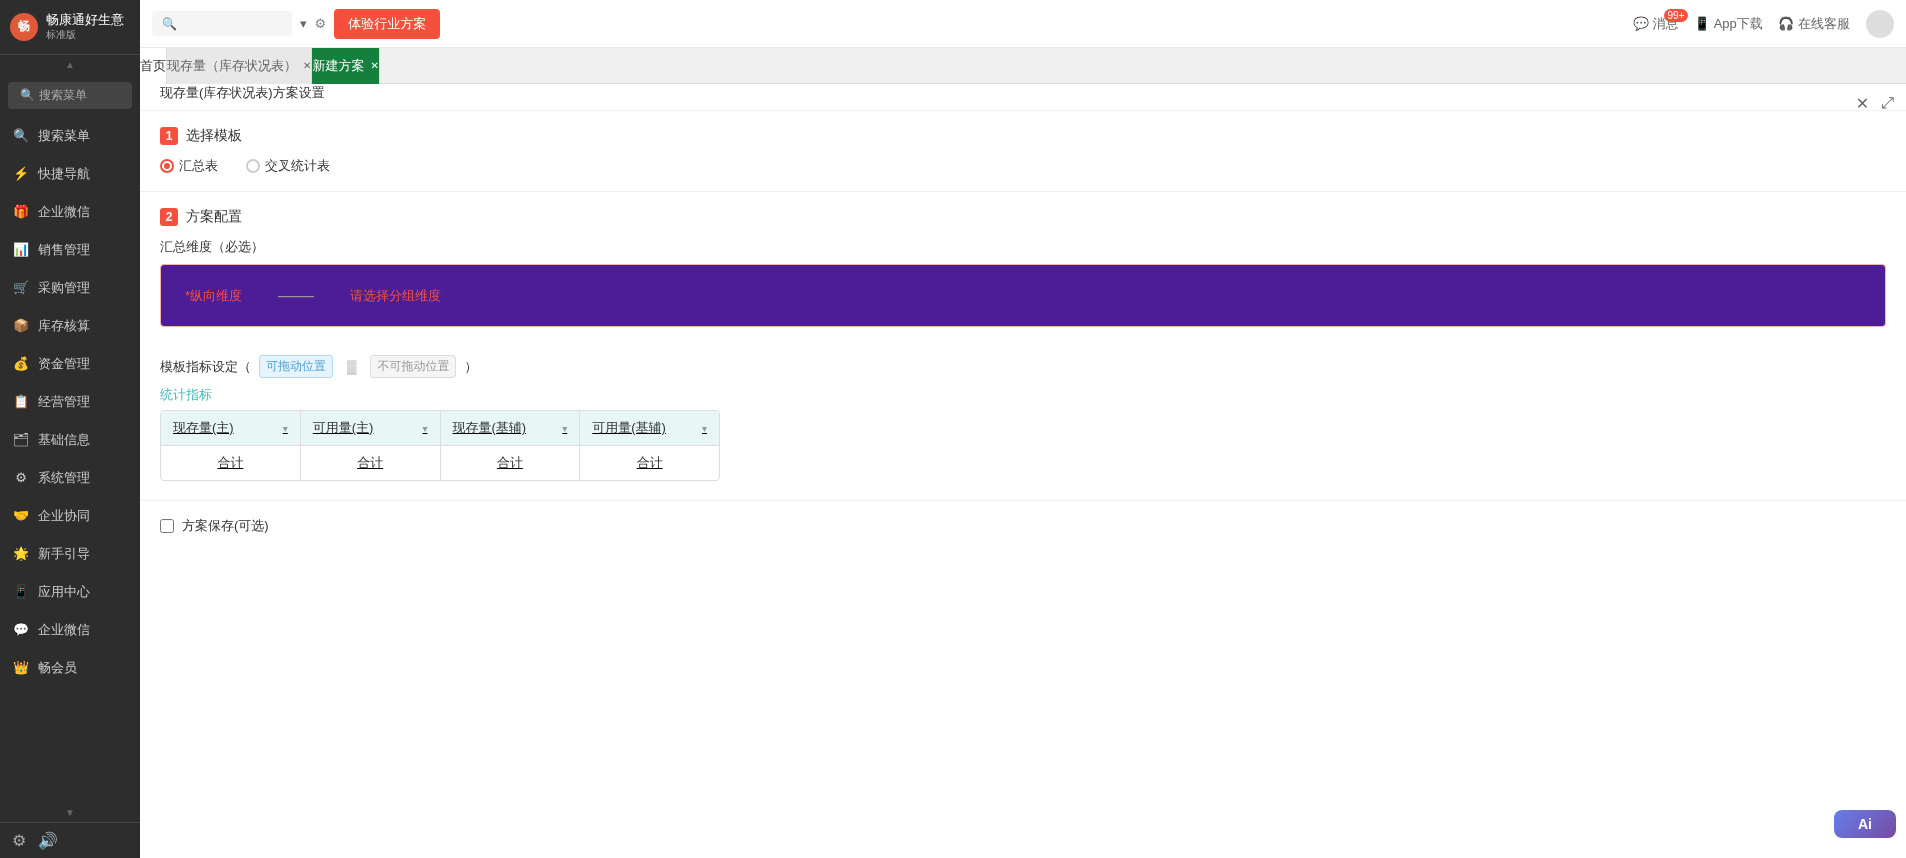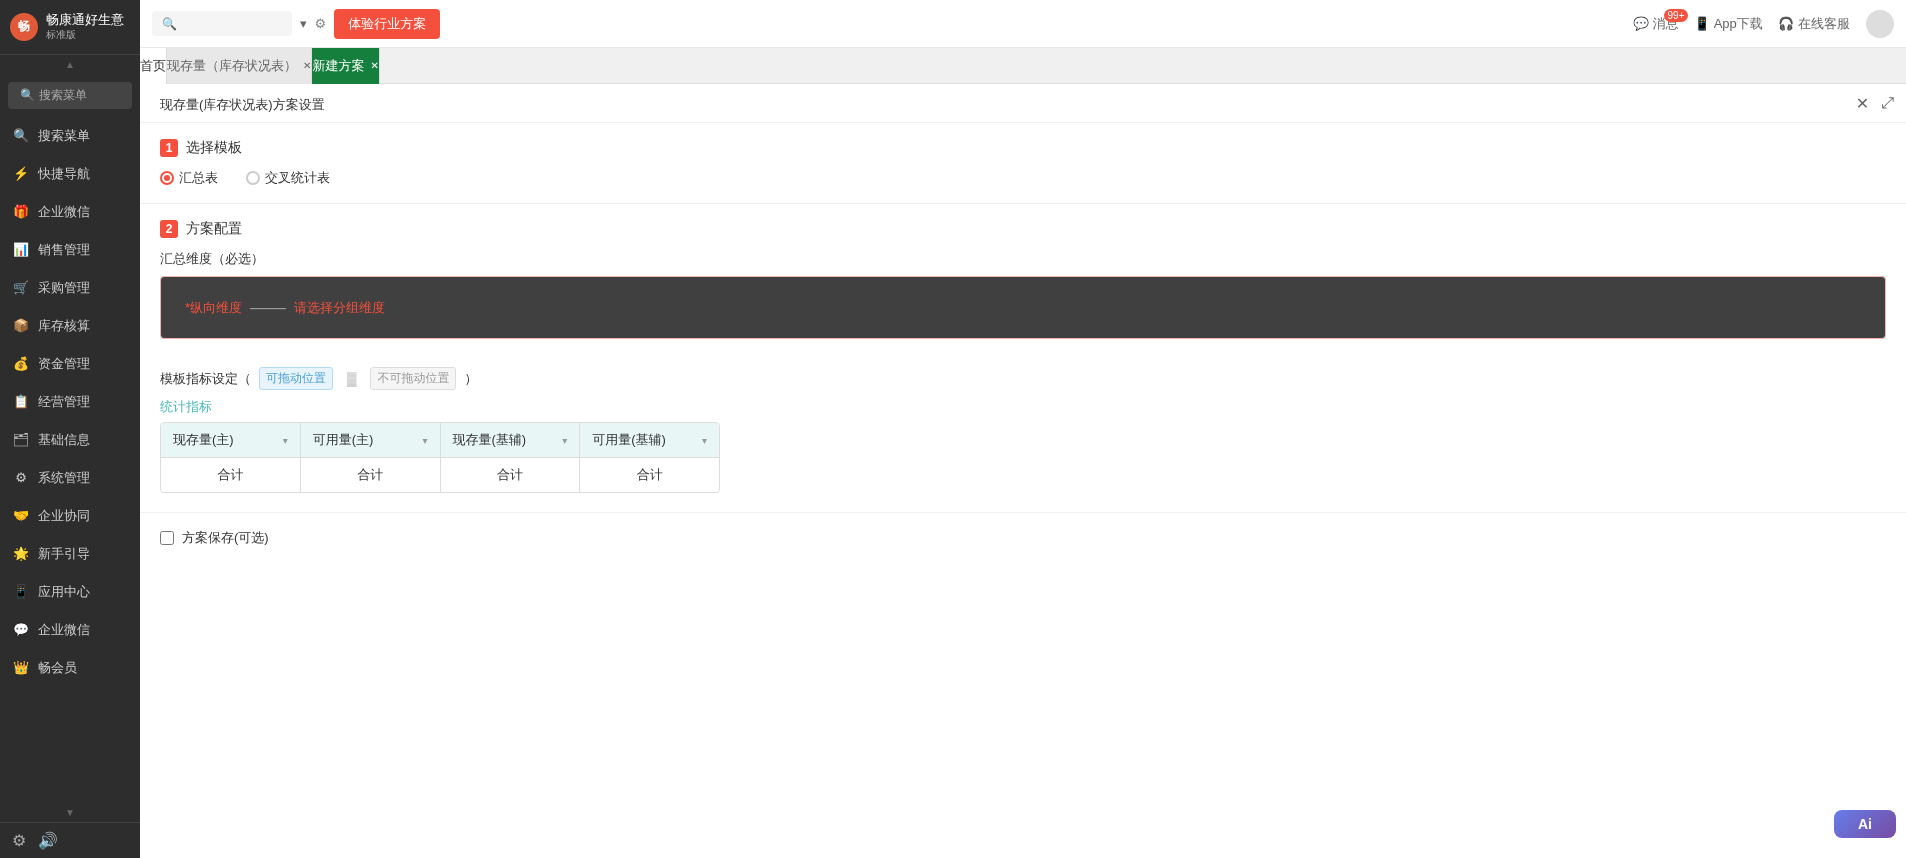--- a/index.html
+++ b/index.html
@@ -137,21 +137,21 @@
       overflow-y: auto;
       padding: 0;
       position: relative;
     }
     .content-inner {
       background: #fff;
       margin: 0;
       min-height: 100%;
     }
     .page-header {
-      padding: 12px 20px 8px;
+      padding: 0 20px 8px;
       font-size: 13px;
       color: #333;
       border-bottom: 1px solid #f0f0f0;
     }
 
     
     .section {
       padding: 16px 20px;
       border-bottom: 1px solid #f0f0f0;
     }
@@ -187,28 +187,28 @@
     .radio-circle.checked { border-color: #f5503e; }
     .radio-circle.checked::after {
       content: '';
       width: 6px; height: 6px;
       background: #f5503e;
       border-radius: 50%;
     }
 
     
     .dimension-area {
-      background: #404040;
+      background: #4c1d95;
       border: 1px solid #f5b3ae;
       border-radius: 4px;
       padding: 20px 24px;
       margin: 8px 0;
       display: flex;
       align-items: center;
-      gap: 0;
+      gap: 28px;
     }
     .dim-required { color: #f5503e; font-size: 13px; }
     .dim-arrow { color: #999; font-size: 18px; margin: 0 8px; }
     .dim-placeholder { color: #f5503e; font-size: 13px; }
 
     
     .indicator-settings { margin-top: 28px; }
     .indicator-label { font-size: 13px; color: #333; margin-bottom: 8px; display: flex; align-items: center; gap: 8px; }
     .indicator-tag {
       display: inline-block;
@@ -227,20 +227,21 @@
 
     
     .stats-table-area { margin-top: 8px; }
     .stats-label { color: #4ab8b8; font-size: 13px; margin-bottom: 6px; }
     .stats-table {
       border: 1px solid #ddd;
       border-radius: 4px;
       overflow: hidden;
       display: inline-block;
       min-width: 560px;
+      text-decoration: underline;
     }
     .stats-table-header {
       display: flex;
       background: #e8f6f6;
     }
     .stats-col-header {
       flex: 1;
       padding: 8px 12px;
       border-right: 1px solid #ddd;
       display: flex;

